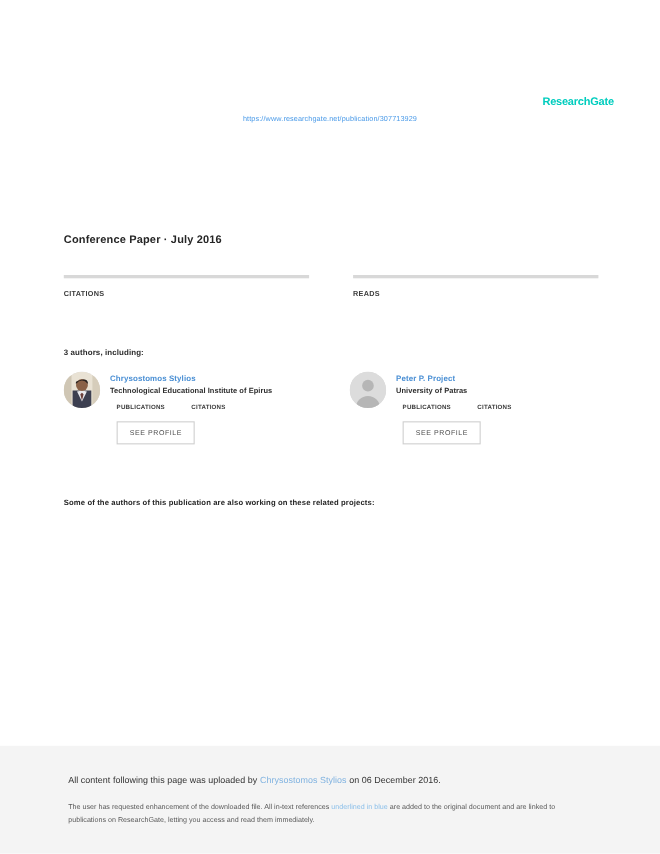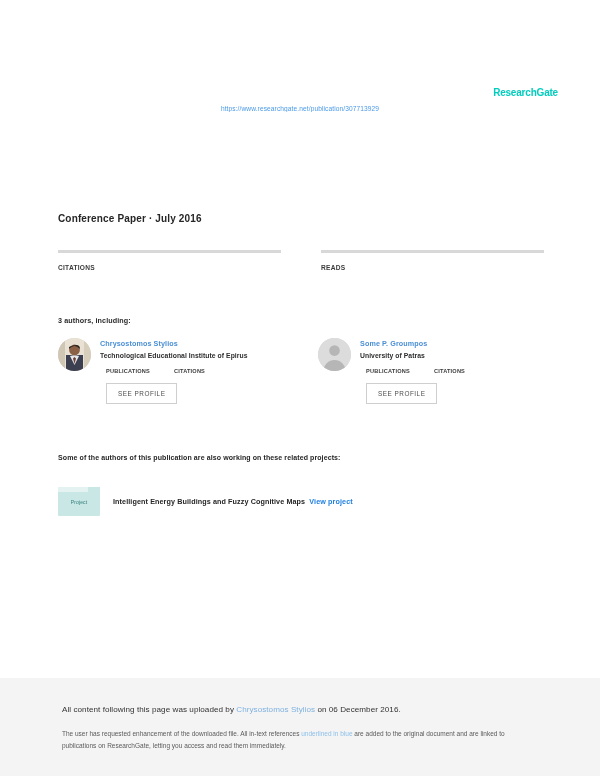--- a/index.html
+++ b/index.html
@@ -369,50 +369,40 @@
 
     <div class="author-card">
       <div class="avatar">
         <svg viewBox="0 0 33 33" xmlns="http://www.w3.org/2000/svg">
           <rect x="0" y="0" width="33" height="33" fill="#dcdcdc"></rect>
           <circle cx="16.5" cy="12.6" r="5.3" fill="#b6b6b6"></circle>
           <path d="M5.5 33 a11 11 0 0 1 22 0 z" fill="#b6b6b6"></path>
         </svg>
       </div>
       <div class="author-info">
-        <span class="author-name">Some P. Groumpos</span>
+        <span class="author-name">Peter P. Project</span>
         <span class="author-affil">University of Patras</span>
         <div class="author-stats">
           <div>
             <span class="author-stat-value"></span>
             <span class="author-stat-label">PUBLICATIONS</span>
           </div>
           <div>
             <span class="author-stat-value"></span>
             <span class="author-stat-label">CITATIONS</span>
           </div>
         </div>
         <button class="see-profile">SEE PROFILE</button>
       </div>
     </div>
 
   </div>
 
   <div class="projects-heading">Some of the authors of this publication are also working on these related projects:</div>
 
-  <div class="project-row">
-    <div class="project-icon">
-      <div class="fold"></div>
-      <span class="project-icon-label">Project</span>
-    </div>
-    <div class="project-text">
-      <span>Intelligent Energy Buildings and Fuzzy Cognitive Maps</span>
-      <a class="project-link" href="#">View project</a>
-    </div>
-  </div>
 
 </div>
 
 <div class="footer">
   <p class="footer-upload">
     <span>All content following this page was uploaded by </span><span class="uploader">Chrysostomos Stylios</span><span> on 06 December 2016.</span>
   </p>
   <p class="footer-note">
     <span>The user has requested enhancement of the downloaded file. All in-text references </span><span class="blue">underlined in blue</span><span> are added to the original document and are linked to publications on ResearchGate, letting you access and read them immediately.</span>
   </p>

